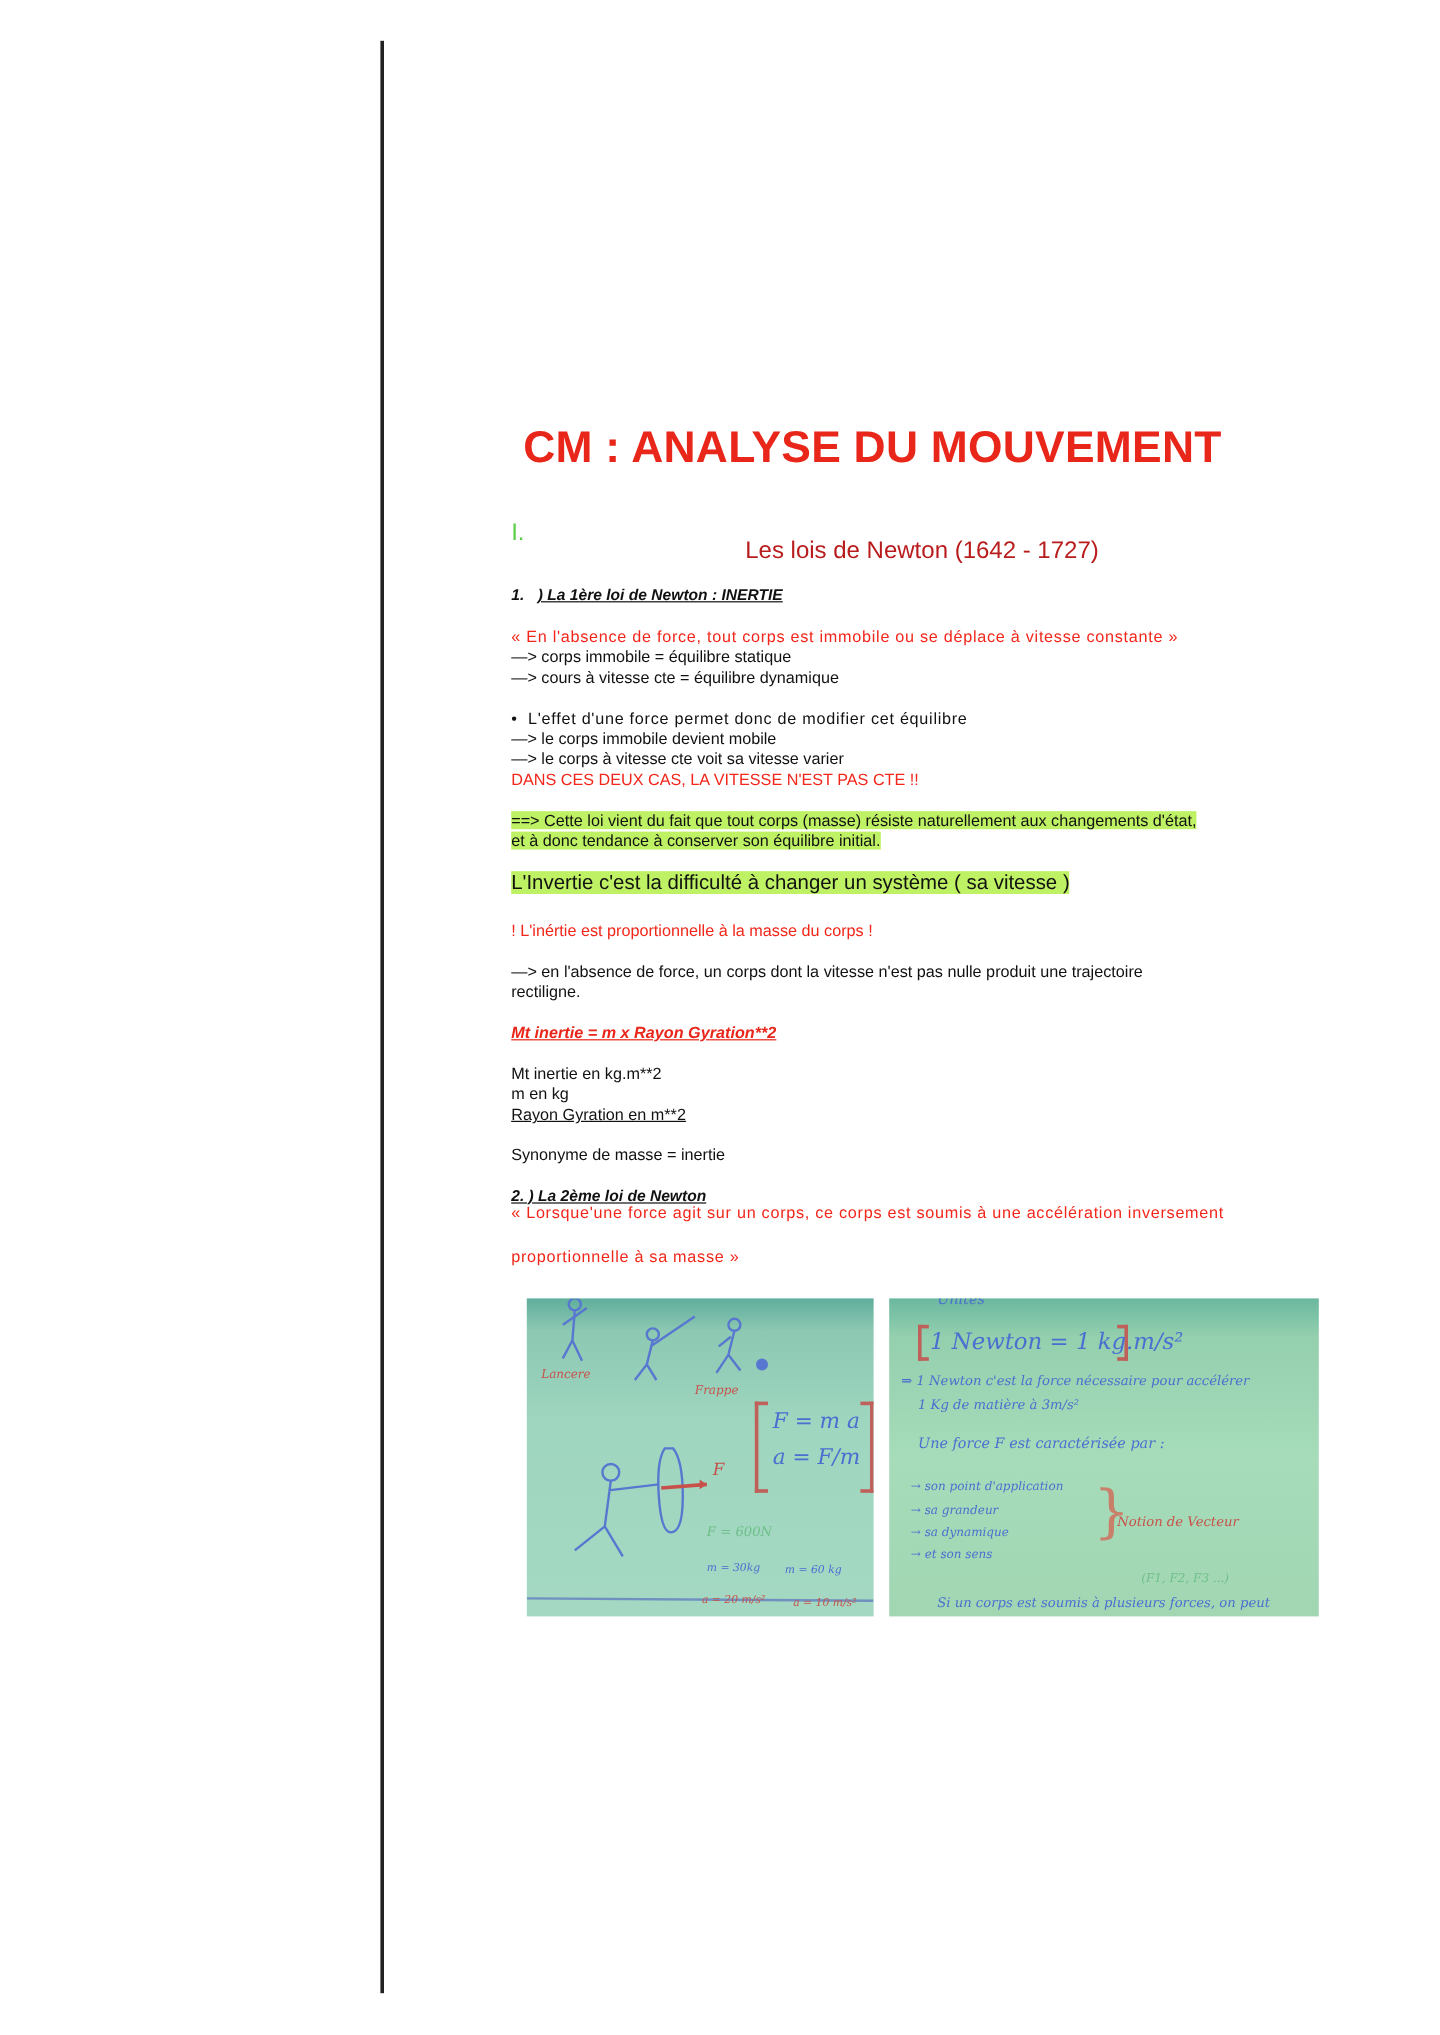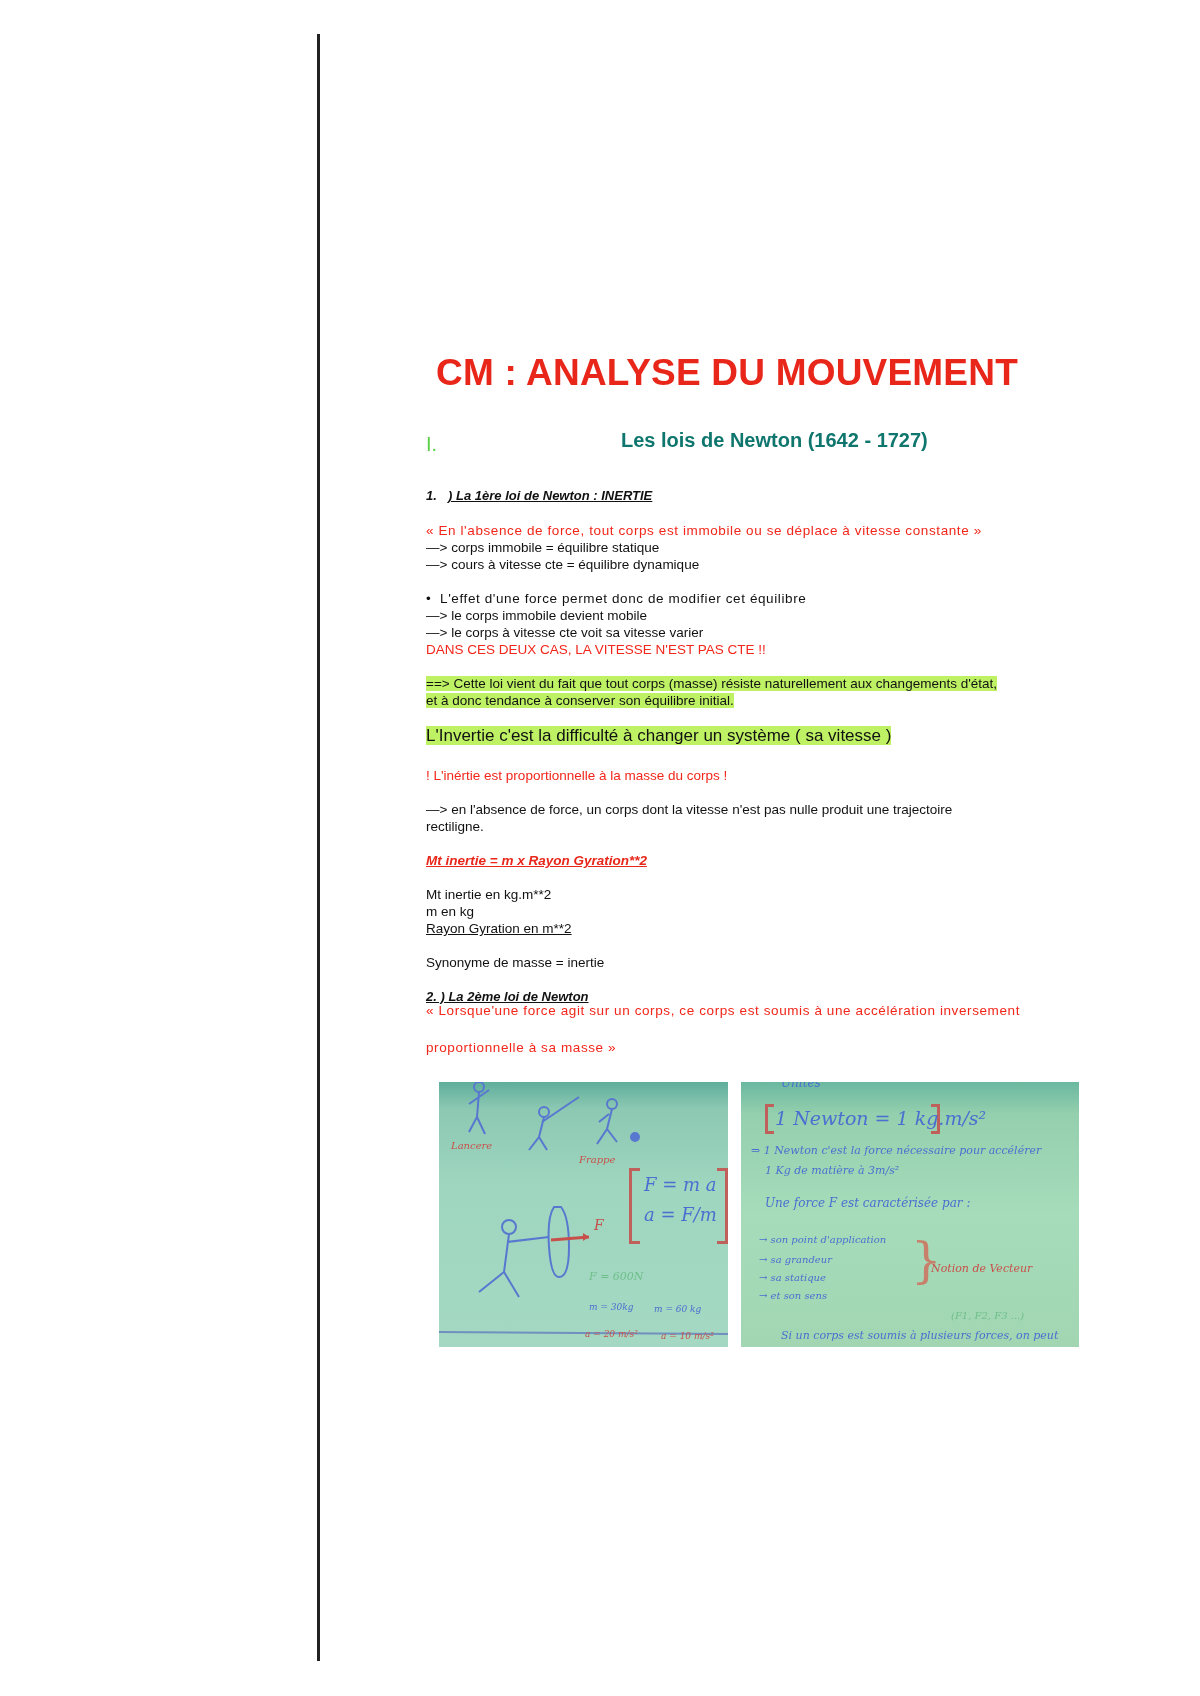--- a/index.html
+++ b/index.html
@@ -1,31 +1,31 @@
 <!DOCTYPE html>
 <html><head>
 <meta charset="utf-8">
 <style>
   html, body { margin: 0; padding: 0; background: #ffffff; }
   body { width: 1200px; height: 1696px; position: relative; overflow: hidden;
          font-family: "Liberation Sans", sans-serif; color: #111; }
   .margin-line { position: absolute; left: 317px; top: 34px; width: 3px; height: 1627px; background: #222; }
   .title { position: absolute; left: 436px; top: 352px; font-size: 37px; font-weight: bold; color: #e8261a; letter-spacing: 0.2px; white-space: nowrap; }
   .sec-num { position: absolute; left: 426px; top: 433px; font-size: 20px; color: #5ccf4a; }
-  .sec-title { position: absolute; left: 621px; top: 429px; font-size: 20px; color: #0f766e; white-space: nowrap; font-weight: bold; }
+  .sec-title { position: absolute; left: 621px; top: 448px; font-size: 20px; color: #b91c1c; white-space: nowrap; }
   .abs { position: absolute; left: 426px; white-space: nowrap; font-size: 13.5px; line-height: 17px; }
   .sub { font-weight: bold; font-style: italic; text-decoration: underline; font-size: 13px; }
   .red { color: #f2261a; }
   .hl { background: #bef264; }
   .big { font-size: 17px; }
   .bold-italic-red { color: #e8261a; font-weight: bold; font-style: italic; text-decoration: underline; font-size: 13.5px; }
   .spaced { letter-spacing: 0.6px; }
   .photo { position: absolute; top: 1082px; height: 265px; overflow: hidden; }
   .photo-left { left: 439px; width: 289px; background: linear-gradient(180deg, #5fae9c 0%, #8cc8b2 10%, #9fd6c0 40%, #a4d8c2 100%); }
-  .photo-right { left: 741px; width: 338px; background: linear-gradient(180deg, #6ab8a0 0%, #94cfae 12%, #a6dcba 50%, #a2d6b3 100%); }
+  .photo-right { left: 741px; width: 338px; background: linear-gradient(180deg, #6ab8a0 0%, #94cfae 12%, #a6dcba 50%, #a2d6b3 100%); padding-left: 20px; }
   .hand { position: absolute; font-family: "DejaVu Serif", serif; font-style: italic; white-space: nowrap; }
   .blue { color: #4a6fd0; }
   .ink-red { color: #c8504a; }
   .ink-green { color: #6fbf8a; }
   .bracket { position: absolute; border: 3px solid #c0605a; }
 </style>
 </head>
 <body>
 
 <div class="margin-line"></div>
@@ -108,19 +108,19 @@
 <div class="photo photo-right">
   <div class="hand blue" style="left:40px;top:-6px;font-size:12px;">Unités</div>
   <div class="bracket" style="left:24px;top:22px;width:6px;height:24px;border-right:none;"></div>
   <div class="bracket" style="left:190px;top:22px;width:6px;height:24px;border-left:none;"></div>
   <div class="hand blue" style="left:34px;top:25px;font-size:19px;">1 Newton = 1 kg.m/s²</div>
   <div class="hand blue" style="left:10px;top:62px;font-size:11px;">⇒ 1 Newton c'est la force nécessaire pour accélérer</div>
   <div class="hand blue" style="left:24px;top:82px;font-size:11px;">1 Kg de matière à 3m/s²</div>
   <div class="hand blue" style="left:24px;top:114px;font-size:12px;">Une force F est caractérisée par :</div>
   <div class="hand blue" style="left:18px;top:152px;font-size:10px;">→ son point d'application</div>
   <div class="hand blue" style="left:18px;top:172px;font-size:10px;">→ sa grandeur</div>
-  <div class="hand blue" style="left:18px;top:190px;font-size:10px;">→ sa statique</div>
+  <div class="hand blue" style="left:18px;top:190px;font-size:10px;">→ sa dynamique</div>
   <div class="hand blue" style="left:18px;top:208px;font-size:10px;">→ et son sens</div>
   <div class="hand ink-red" style="left:170px;top:150px;font-size:48px;font-style:normal;color:#c8806a;">}</div>
   <div class="hand ink-red" style="left:190px;top:180px;font-size:11px;">Notion de Vecteur</div>
   <div class="hand ink-green" style="left:210px;top:228px;font-size:10px;">(F1, F2, F3 ...)</div>
   <div class="hand blue" style="left:40px;top:247px;font-size:11px;">Si un corps est soumis à plusieurs forces, on peut</div>
 </div>
 
 </body></html>

